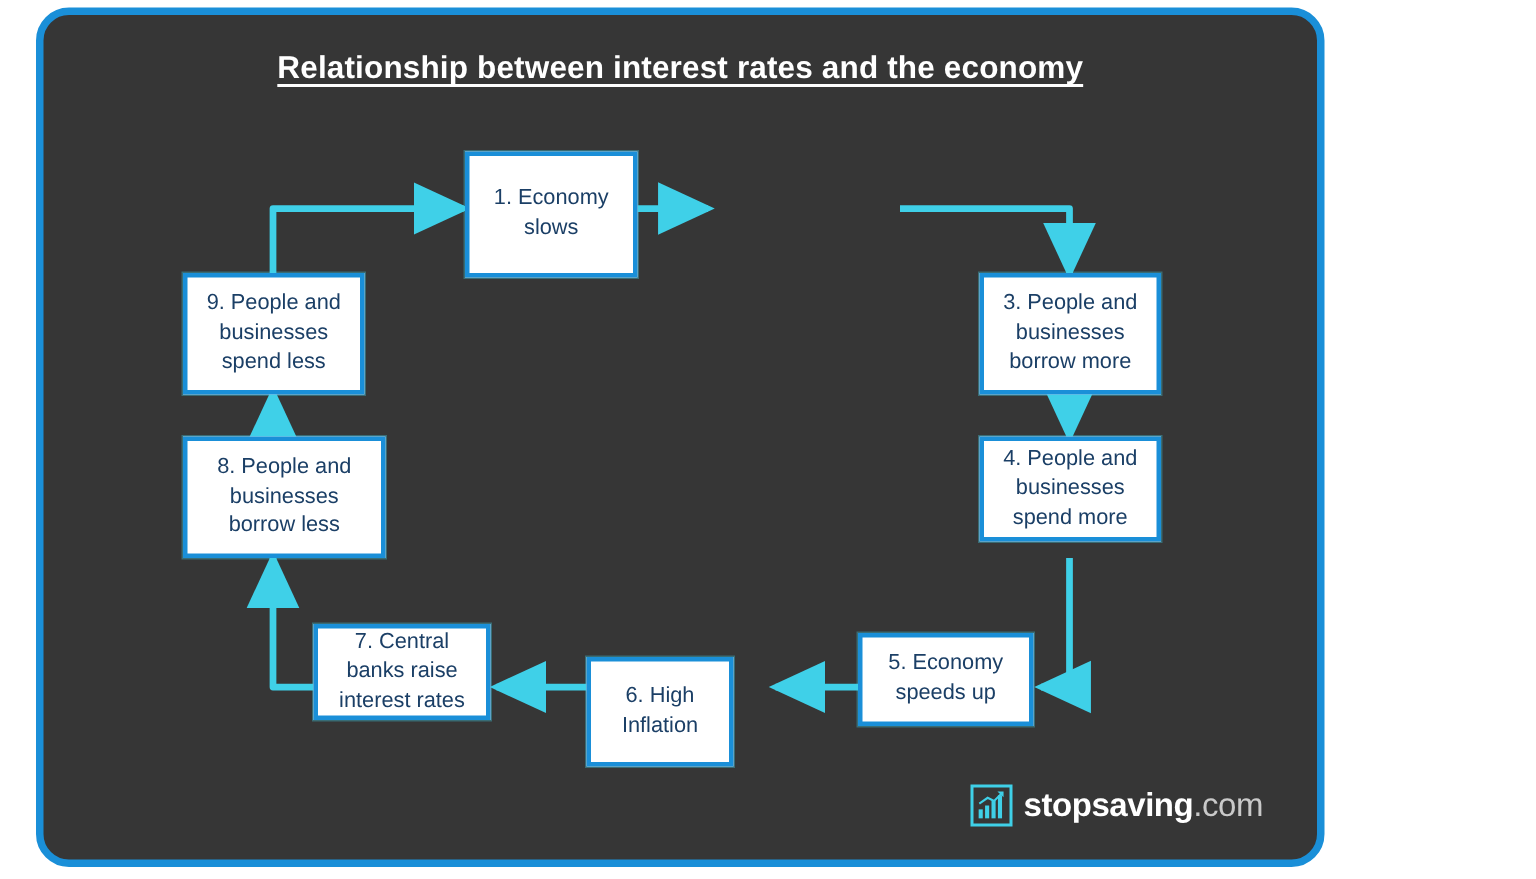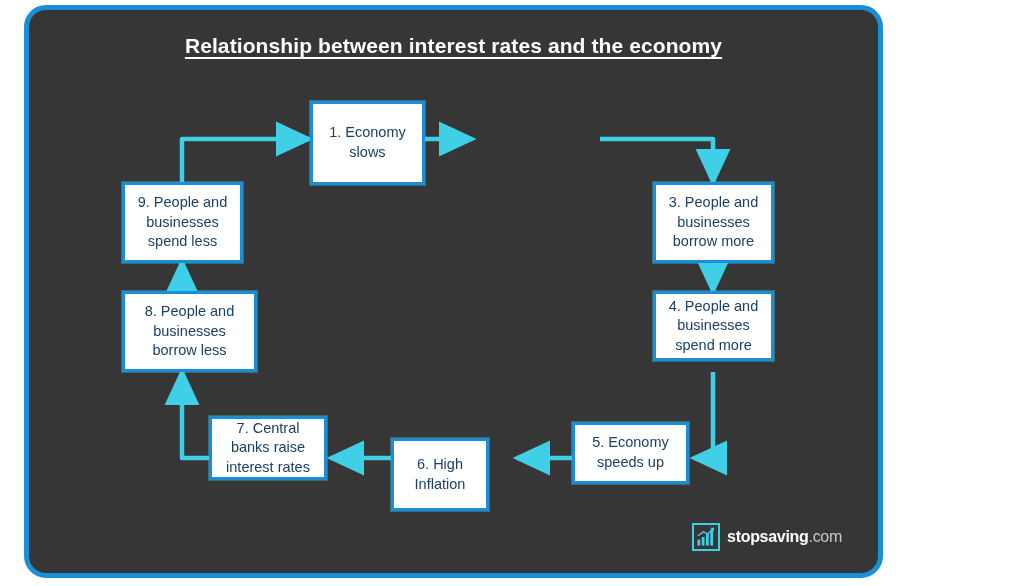--- a/index.html
+++ b/index.html
@@ -82,21 +82,21 @@
     gap: 7px;
   }
   .logo-mark {
     width: 28px;
     height: 28px;
     border: 2px solid #3fd0e8;
     box-sizing: border-box;
     display: block;
   }
   .logo-text {
-    font-size: 16px;
+    font-size: 22px;
     font-weight: bold;
     color: #ffffff;
     letter-spacing: -0.3px;
     white-space: nowrap;
   }
   .logo-text .tld {
     color: #c9c9c9;
     font-weight: normal;
   }
 </style>

